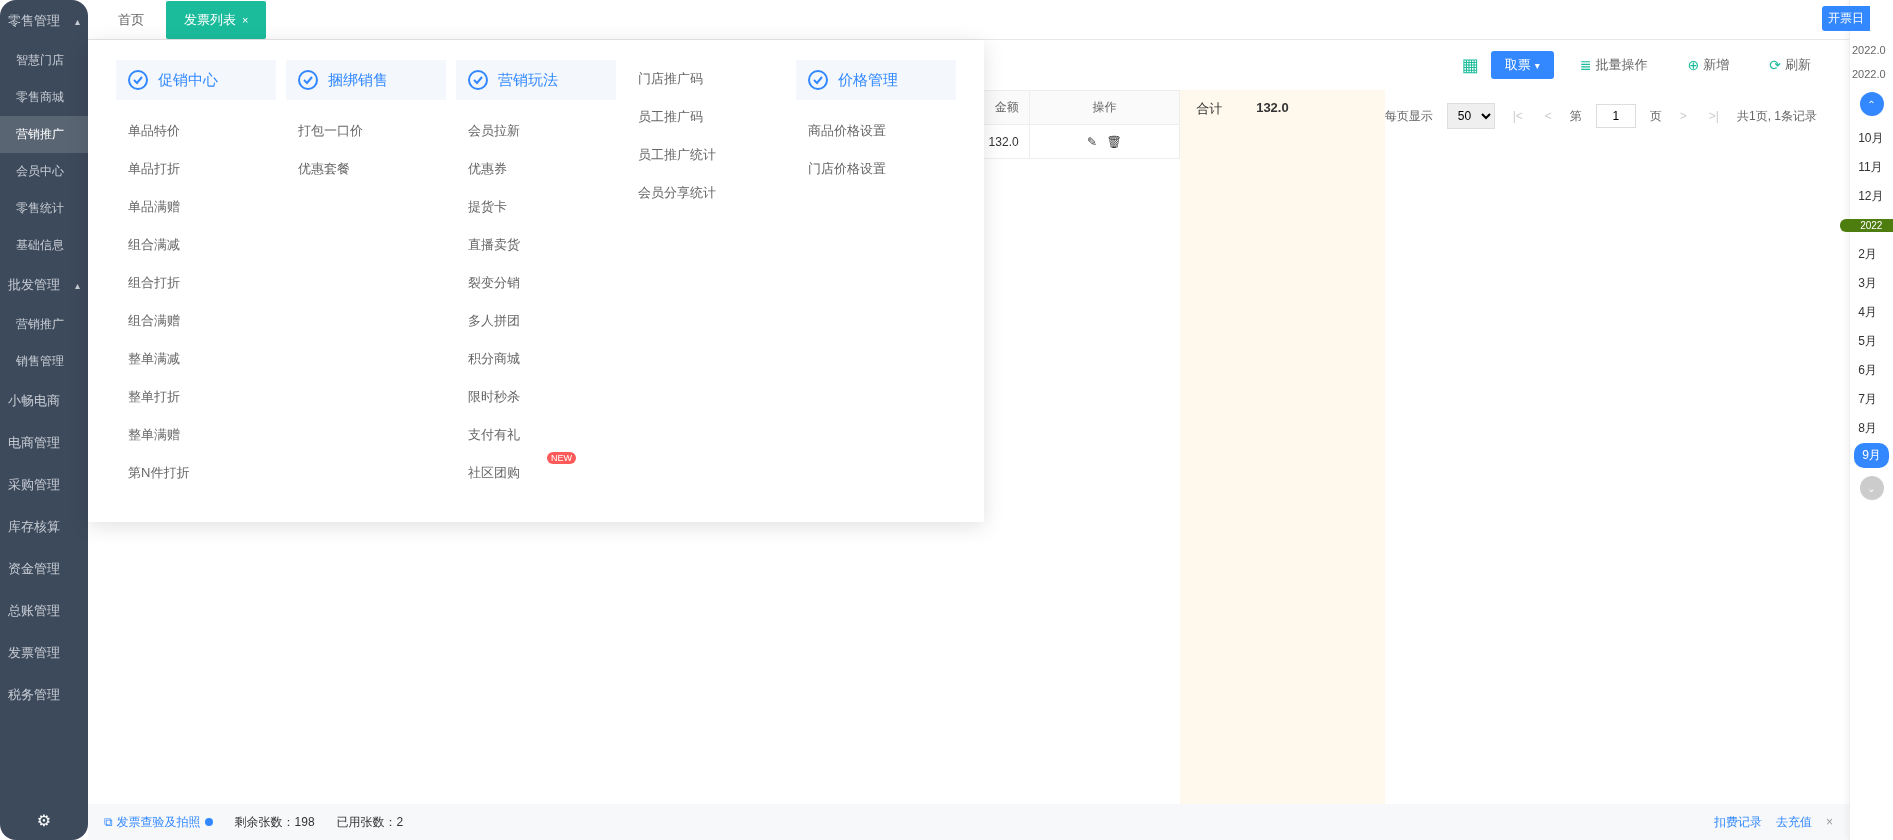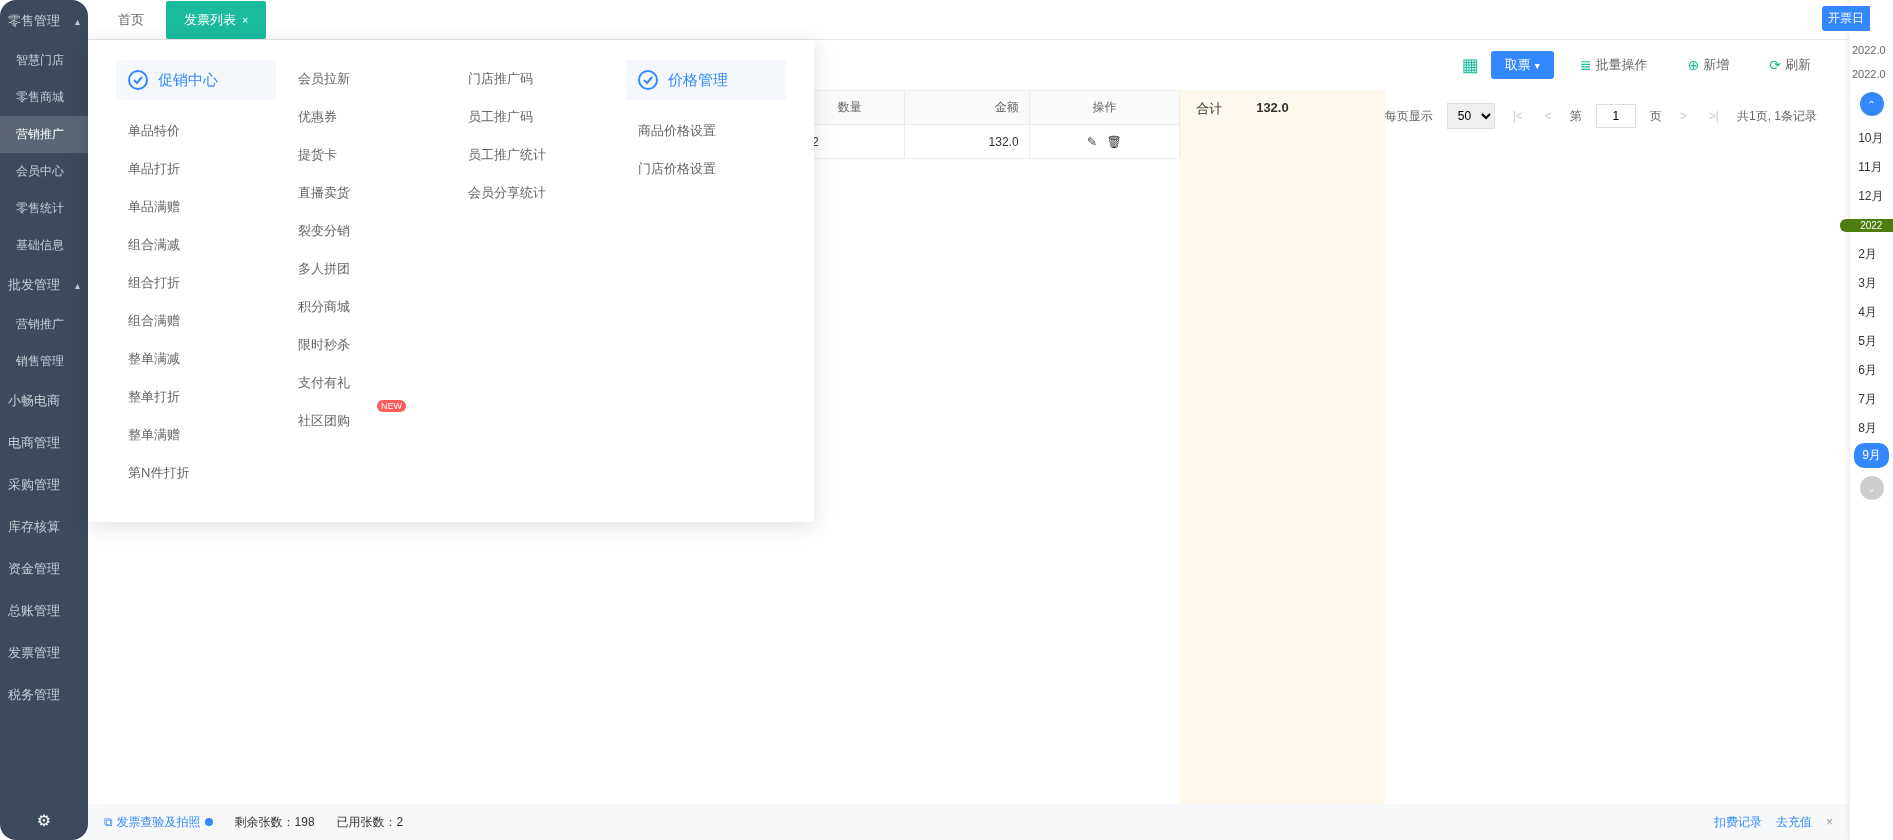--- a/index.html
+++ b/index.html
@@ -181,20 +181,38 @@
           <div class="mega-item">单品满赠</div>
           <div class="mega-item">组合满减</div>
           <div class="mega-item">组合打折</div>
           <div class="mega-item">组合满赠</div>
           <div class="mega-item">整单满减</div>
           <div class="mega-item">整单打折</div>
           <div class="mega-item">整单满赠</div>
           <div class="mega-item">第N件打折</div>
         </div>
         <div class="mega-col">
+          <div class="mega-head">
+            <svg viewBox="0 0 24 24" fill="none" stroke="#3388ff" stroke-width="2">
+              <circle cx="12" cy="12" r="9"></circle>
+              <path d="M8 12l3 3 5-6"></path>
+            </svg>
+            <span>捆绑销售</span>
+          </div>
+          <div class="mega-item">打包一口价</div>
+          <div class="mega-item">优惠套餐</div>
+        </div>
+        <div class="mega-col">
+          <div class="mega-head">
+            <svg viewBox="0 0 24 24" fill="none" stroke="#3388ff" stroke-width="2">
+              <circle cx="12" cy="12" r="9"></circle>
+              <path d="M8 12l3 3 5-6"></path>
+            </svg>
+            <span>营销玩法</span>
+          </div>
           <div class="mega-item">会员拉新</div>
           <div class="mega-item">优惠券</div>
           <div class="mega-item">提货卡</div>
           <div class="mega-item">直播卖货</div>
           <div class="mega-item">裂变分销</div>
           <div class="mega-item">多人拼团</div>
           <div class="mega-item">积分商城</div>
           <div class="mega-item">限时秒杀</div>
           <div class="mega-item">支付有礼</div>
           <div class="mega-item">社区团购<span class="new-badge">NEW</span></div>

